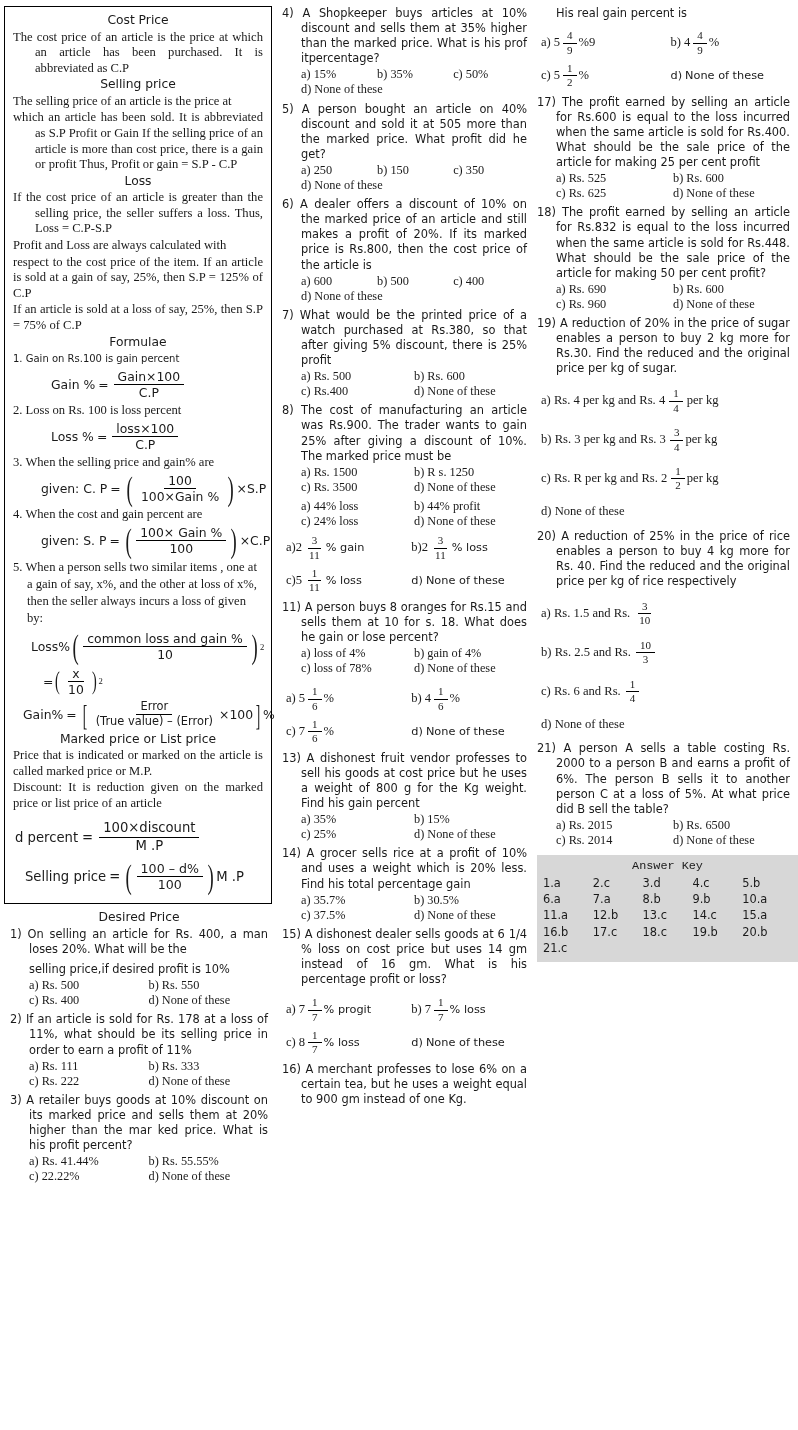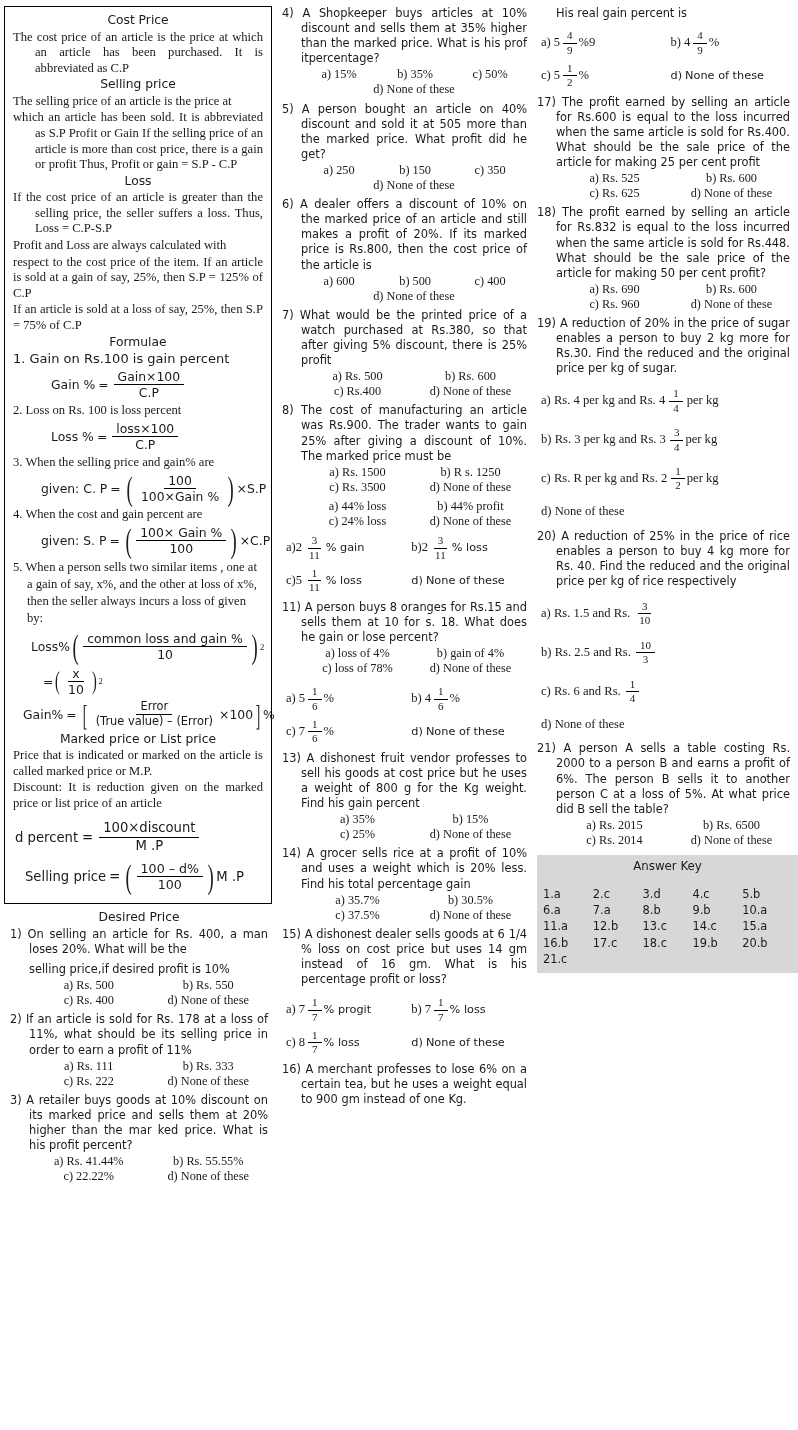--- a/index.html
+++ b/index.html
@@ -28,21 +28,21 @@
     font-size:12.6px;line-height:15.6px;margin:0 0 1px 0;
     text-align:justify;text-justify:inter-word;
     padding-left:22px;text-indent:-22px;
   }
   .para.noind{padding-left:0;text-indent:0;}
   .para.hang{padding-left:22px;text-indent:-22px;}
   .num-item{
     font-size:12.6px;line-height:15.8px;margin:1px 0 0 0;
     padding-left:14px;text-indent:-14px;
   }
-  .num-item.sans{font-family:"DejaVu Sans", sans-serif;font-size:13px;}
+  .num-item.sans{font-family:"DejaVu Sans", sans-serif;font-size:10px;}
 
   
   .eq{display:flex;align-items:center;justify-content:flex-start;margin:2px 0 3px 0;}
   .eq-lbl{font-family:"DejaVu Sans", sans-serif;font-size:12.4px;white-space:nowrap;}
   .frac{display:inline-flex;flex-direction:column;align-items:center;vertical-align:middle;margin:0 2px;}
   .frac .nu{padding:0 4px;border-bottom:1.2px solid #000;line-height:1.22;}
   .frac .de{padding:0 4px;line-height:1.22;}
   .frac.small{font-size:11px;}
   .paren{display:inline-flex;align-items:center;font-size:26px;font-weight:300;line-height:0.75;transform:scaleX(.55);}
   .paren.tall{font-size:34px;}
@@ -55,41 +55,41 @@
   .q{
     font-family:"DejaVu Sans", sans-serif;
     font-size:11.4px;line-height:15.1px;
     margin:0 0 1px 0;
     padding-left:19px;text-indent:-19px;
     text-align:justify;text-justify:inter-word;
   }
   .q .qn{}
   .opts{font-size:12.3px;line-height:15.1px;margin:0 0 4px 0;padding-left:19px;font-family:"Liberation Serif",serif;}
   .optrow{display:flex;}
-  .optrow .o{box-sizing:border-box;text-align:center;}
+  .optrow .o{box-sizing:border-box;}
   .o-half{width:50%;}
   .o-third{width:34%;}
   .o-third2{width:33%;}
   .o-full{width:100%;}
   .opt-math{display:flex;align-items:center;font-size:12.6px;line-height:1.1;margin:5px 0 5px 0;padding-left:4px;}
   .opt-math .oi{display:flex;align-items:center;}
   .opt-math .oi.first{width:52%;}
   .opt-math .oi.second{width:48%;}
   .sans-opt{font-family:"DejaVu Sans", sans-serif;font-size:11.3px;}
 
   
   .answer-key{
     background:#d7d7d7;
     font-family:"DejaVu Sans", sans-serif;
     padding:3px 6px 6px 6px;
     margin-top:7px;
     box-sizing:border-box;
     width:261px;
   }
-  .ak-title{text-align:center;font-size:11.8px;line-height:16px;margin-bottom:12px;}
+  .ak-title{text-align:center;font-size:11.8px;line-height:16px;margin-bottom:1px;font-family:Liberation Mono, monospace;}
   .ak-row{display:flex;font-size:11.4px;line-height:16.2px;}
   .ak-cell{width:20%;}
 </style>
 </head>
 <body>
 
 <div class="page">
   <div class="cols">
 
     <div class="col col-left">

